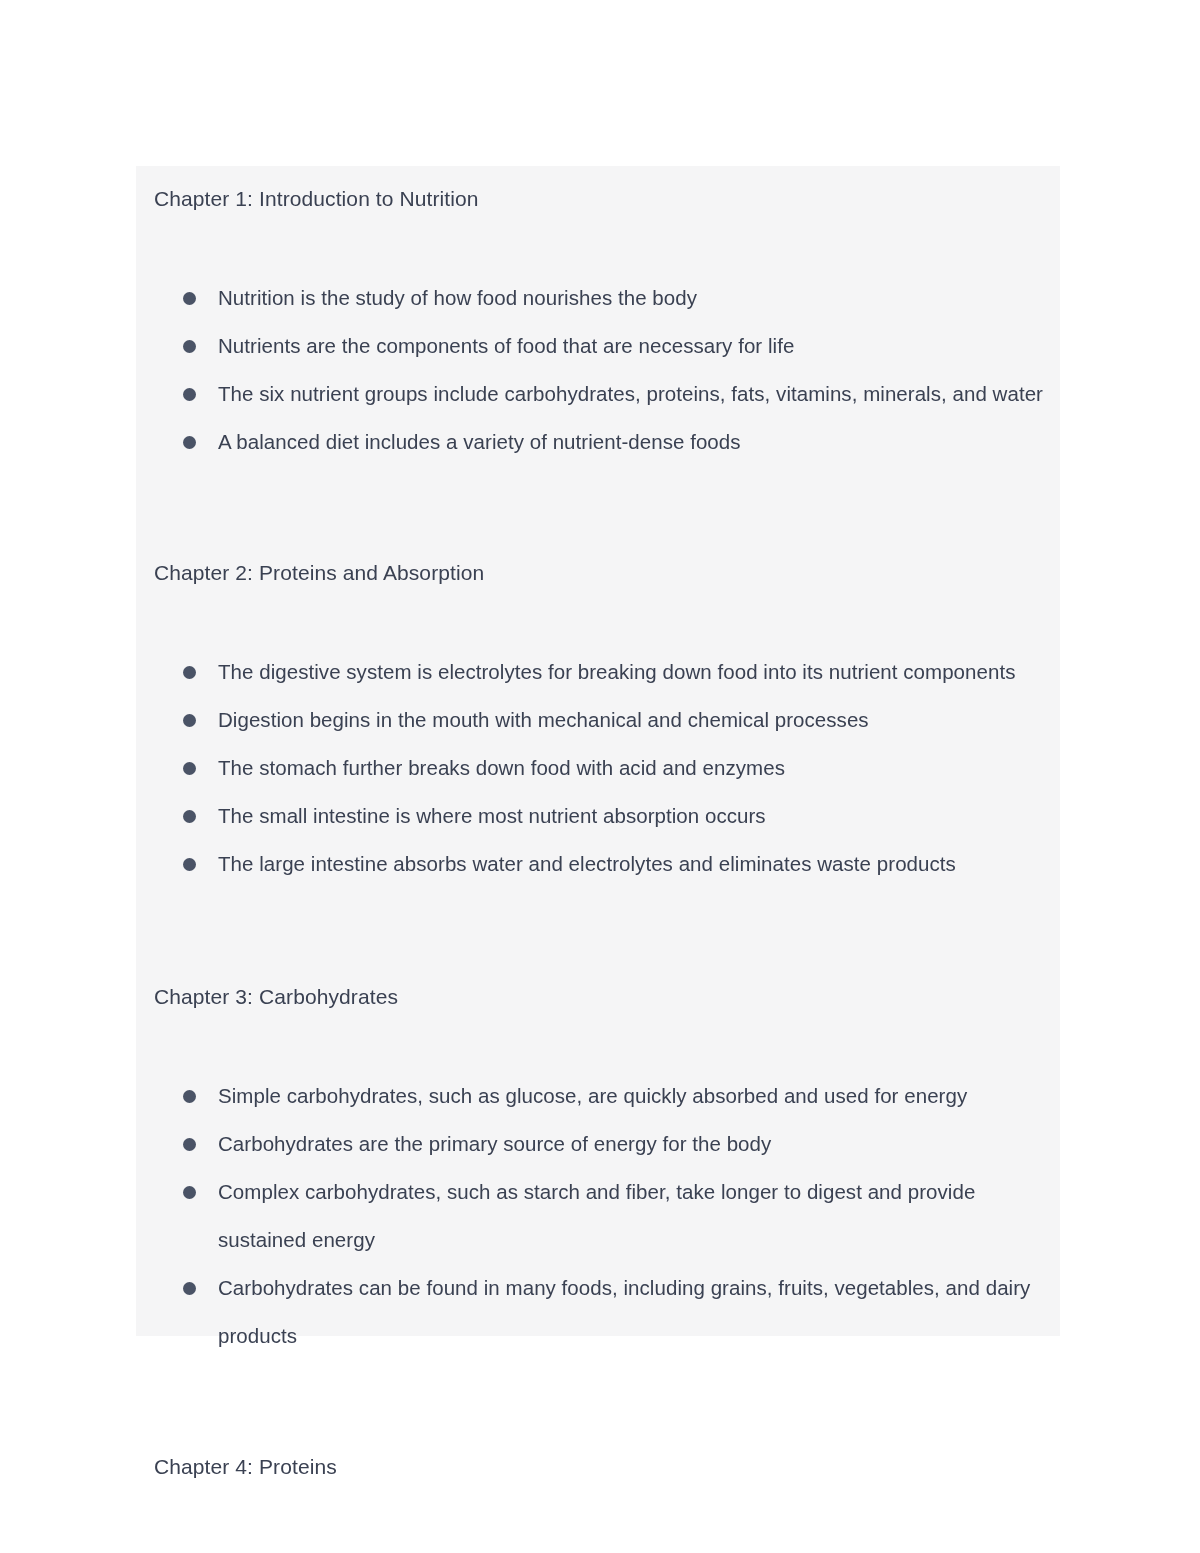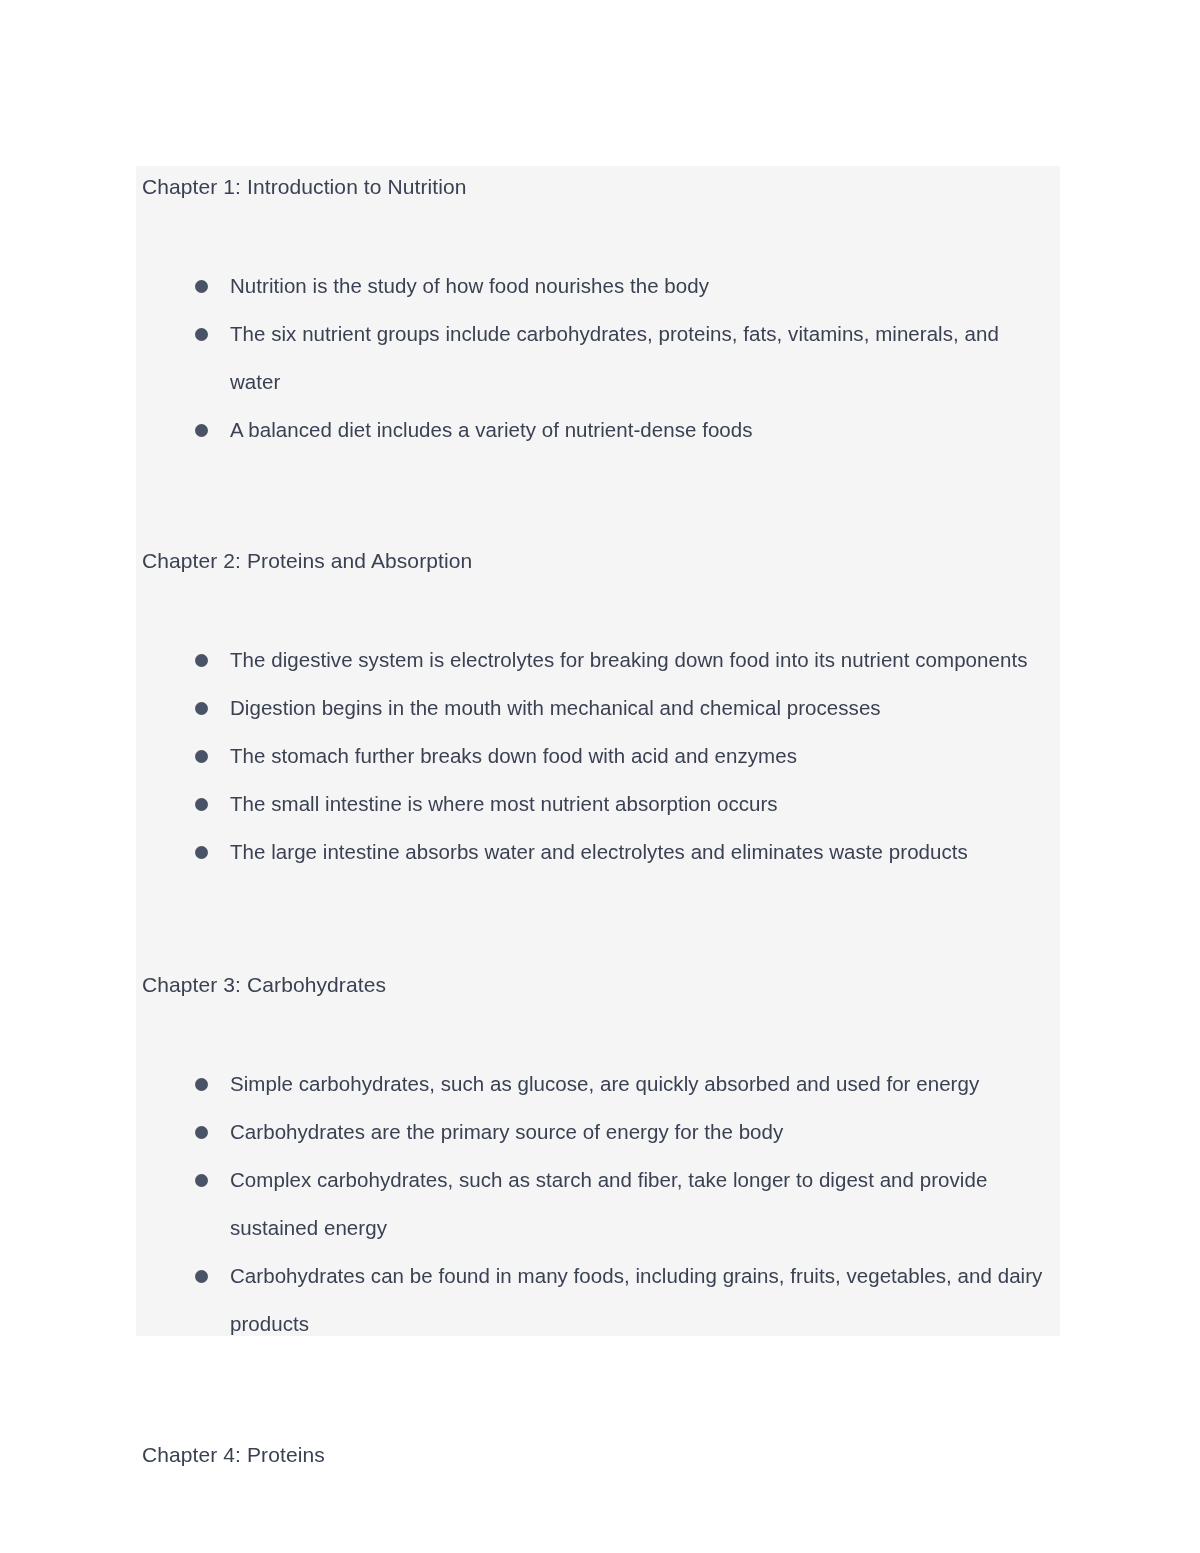--- a/index.html
+++ b/index.html
@@ -40,29 +40,29 @@
     top: 168px;
     width: 930px;
   }
 
   .chapter-heading {
     font-size: 21px;
     line-height: 30px;
     color: #3a4152;
     font-weight: 400;
     letter-spacing: 0.1px;
-    margin: 4px;
+    margin: 16px;
     padding: 0;
     white-space: nowrap;
   }
 
   
   .bullet-list {
     list-style: none;
-    margin: 16px;
+    margin: 4px;
     padding: 0;
     padding-top: 44px;
   }
 
   .bullet-item {
     position: relative;
     padding-left: 76px;
     font-size: 20.5px;
     line-height: 48px;
     color: #3a4152;
@@ -92,20 +92,24 @@
 
   <div id="shade-block"></div>
 
   <div id="doc-body">
 
     <h2 class="chapter-heading">Chapter 1: Introduction to Nutrition</h2>
     <ul class="bullet-list">
       <li class="bullet-item">
         <span class="bullet-dot"></span>
         <span>Nutrition is the study of how food nourishes the body</span>
+      </li>
+      <li class="bullet-item">
+        <span class="bullet-dot"></span>
+        <span>Nutrients are the components of food that are necessary for life</span>
       </li>
       <li class="bullet-item">
         <span class="bullet-dot"></span>
         <span>The six nutrient groups include carbohydrates, proteins, fats, vitamins, minerals, and water</span>
       </li>
       <li class="bullet-item">
         <span class="bullet-dot"></span>
         <span>A balanced diet includes a variety of nutrient-dense foods</span>
       </li>
     </ul>

